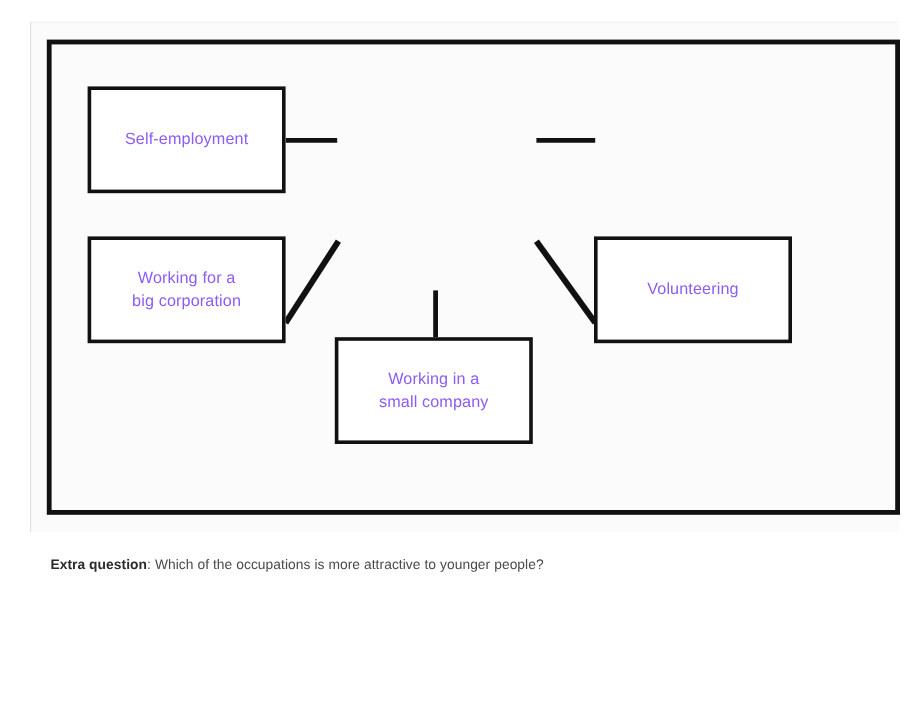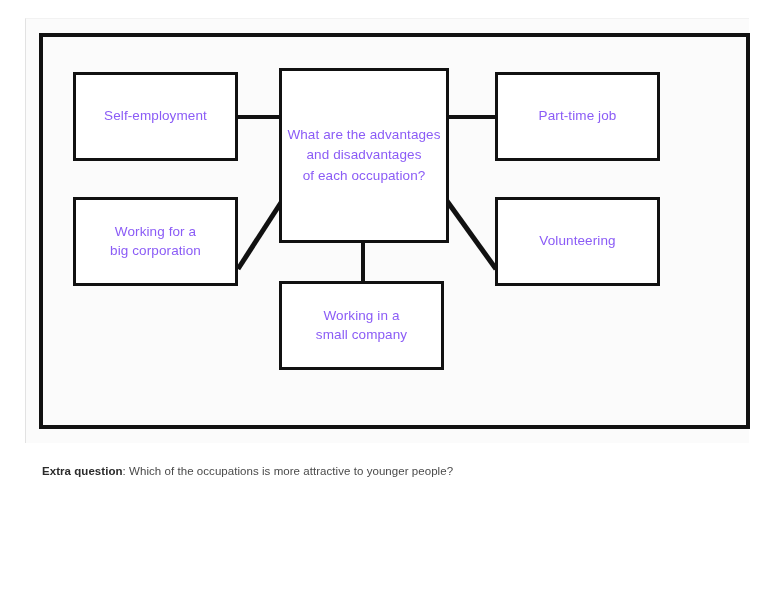--- a/index.html
+++ b/index.html
@@ -109,33 +109,25 @@
 
     <line x1="421" y1="98" x2="470" y2="98" stroke="#111111" stroke-width="4"></line>
 
     <line x1="256" y1="182" x2="212" y2="250" stroke="#111111" stroke-width="5"></line>
 
     <line x1="421" y1="182" x2="470" y2="250" stroke="#111111" stroke-width="5"></line>
 
     <line x1="337" y1="223" x2="337" y2="264" stroke="#111111" stroke-width="4"></line>
   </svg>
 
-  <div class="node" id="node-central">
-    <span class="node-label">What are the advantages
-and disadvantages
-of each occupation?</span>
-  </div>
 
   <div class="node" id="node-self-employment">
     <span class="node-label">Self-employment</span>
   </div>
 
-  <div class="node" id="node-part-time-job">
-    <span class="node-label">Part-time job</span>
-  </div>
 
   <div class="node" id="node-big-corporation">
     <span class="node-label">Working for a
 big corporation</span>
   </div>
 
   <div class="node" id="node-volunteering">
     <span class="node-label">Volunteering</span>
   </div>
 

